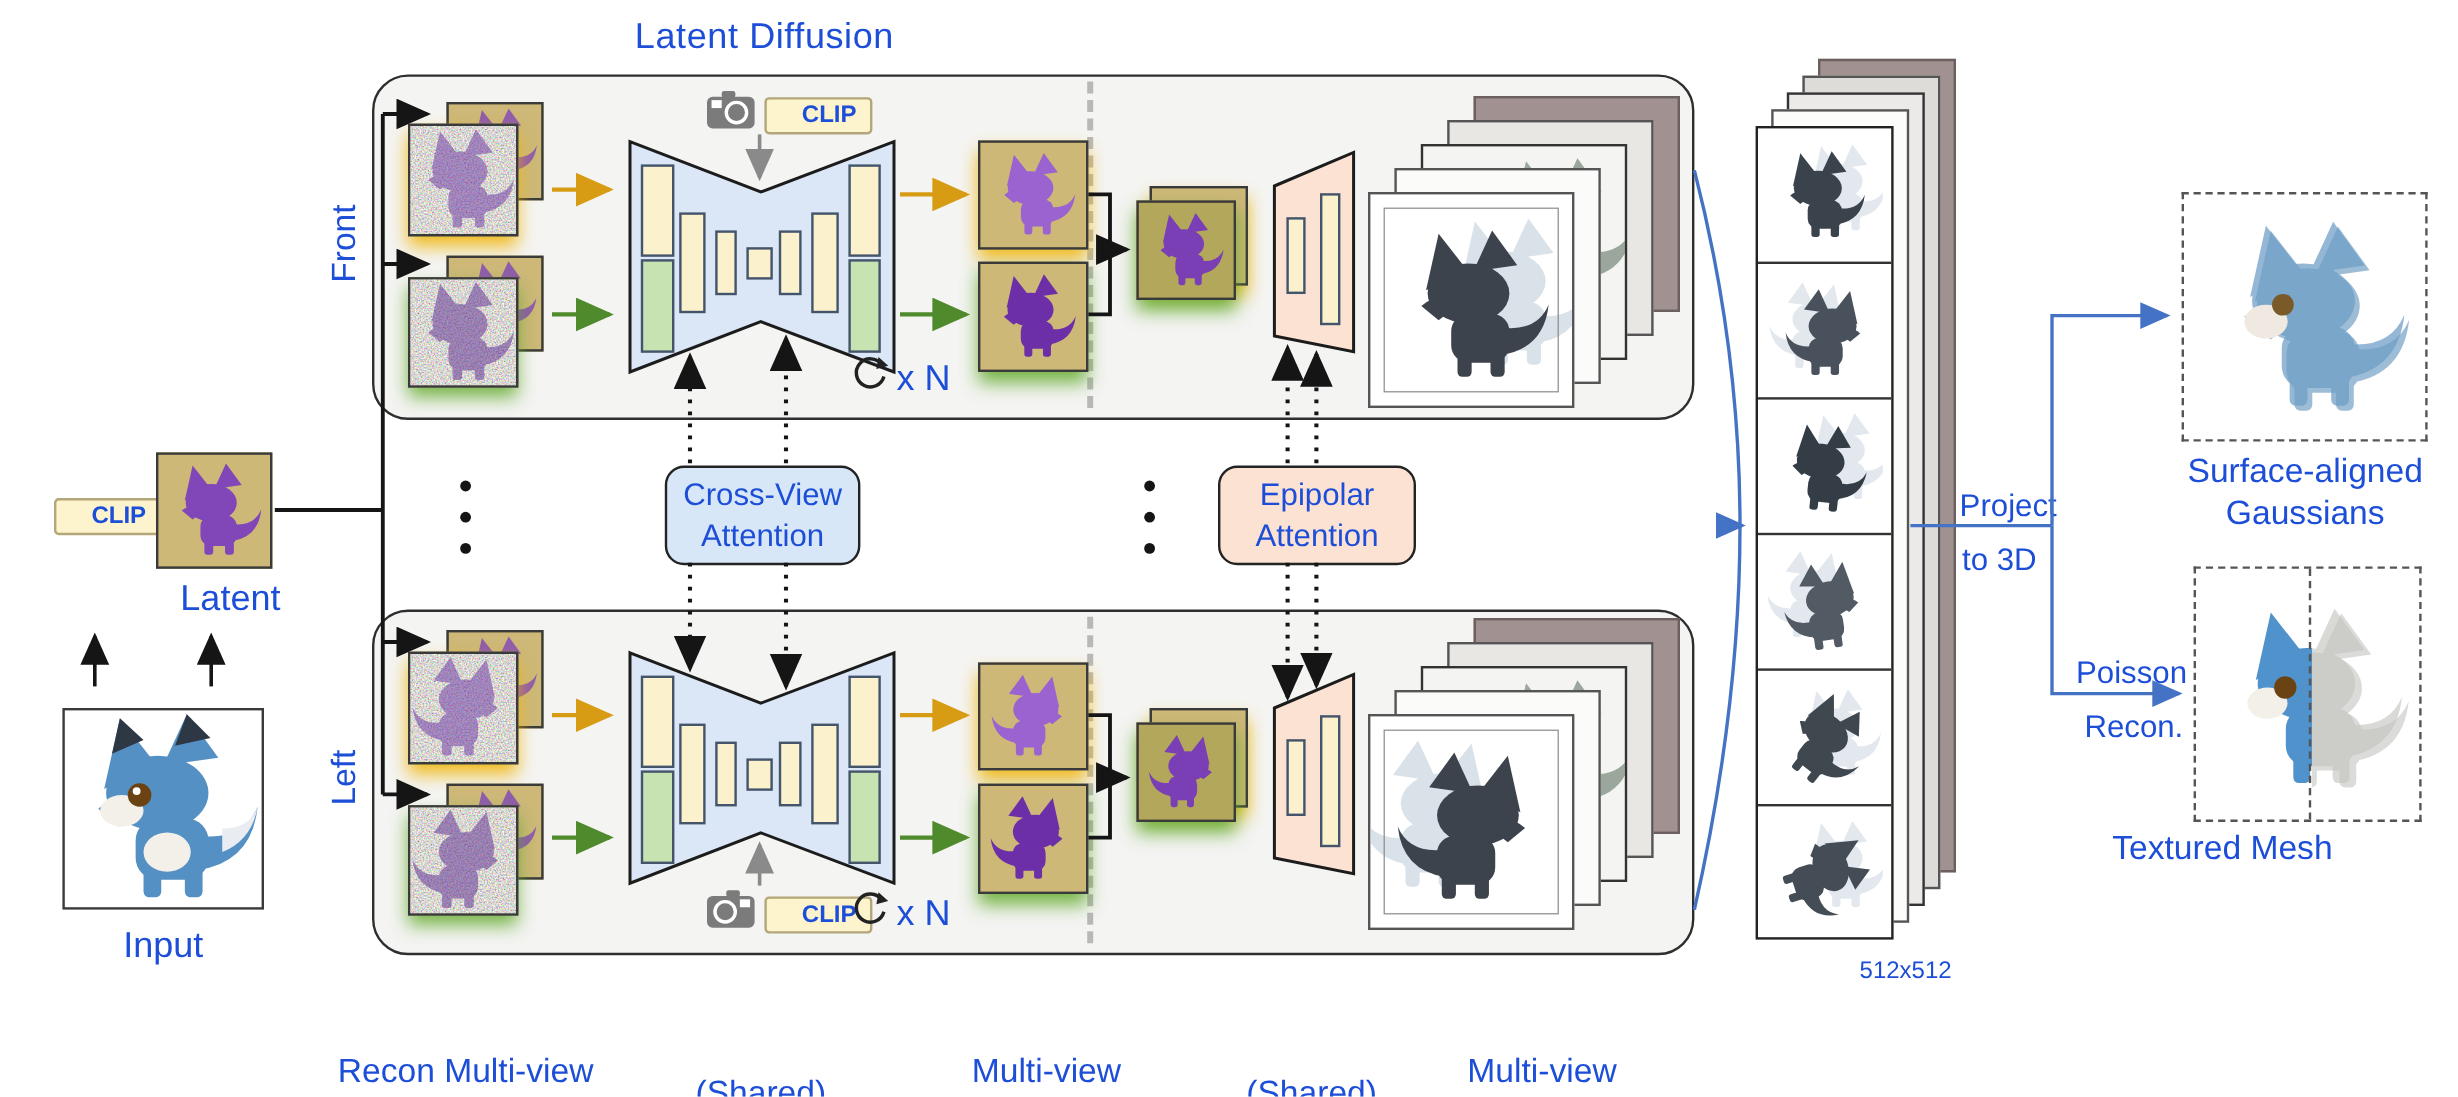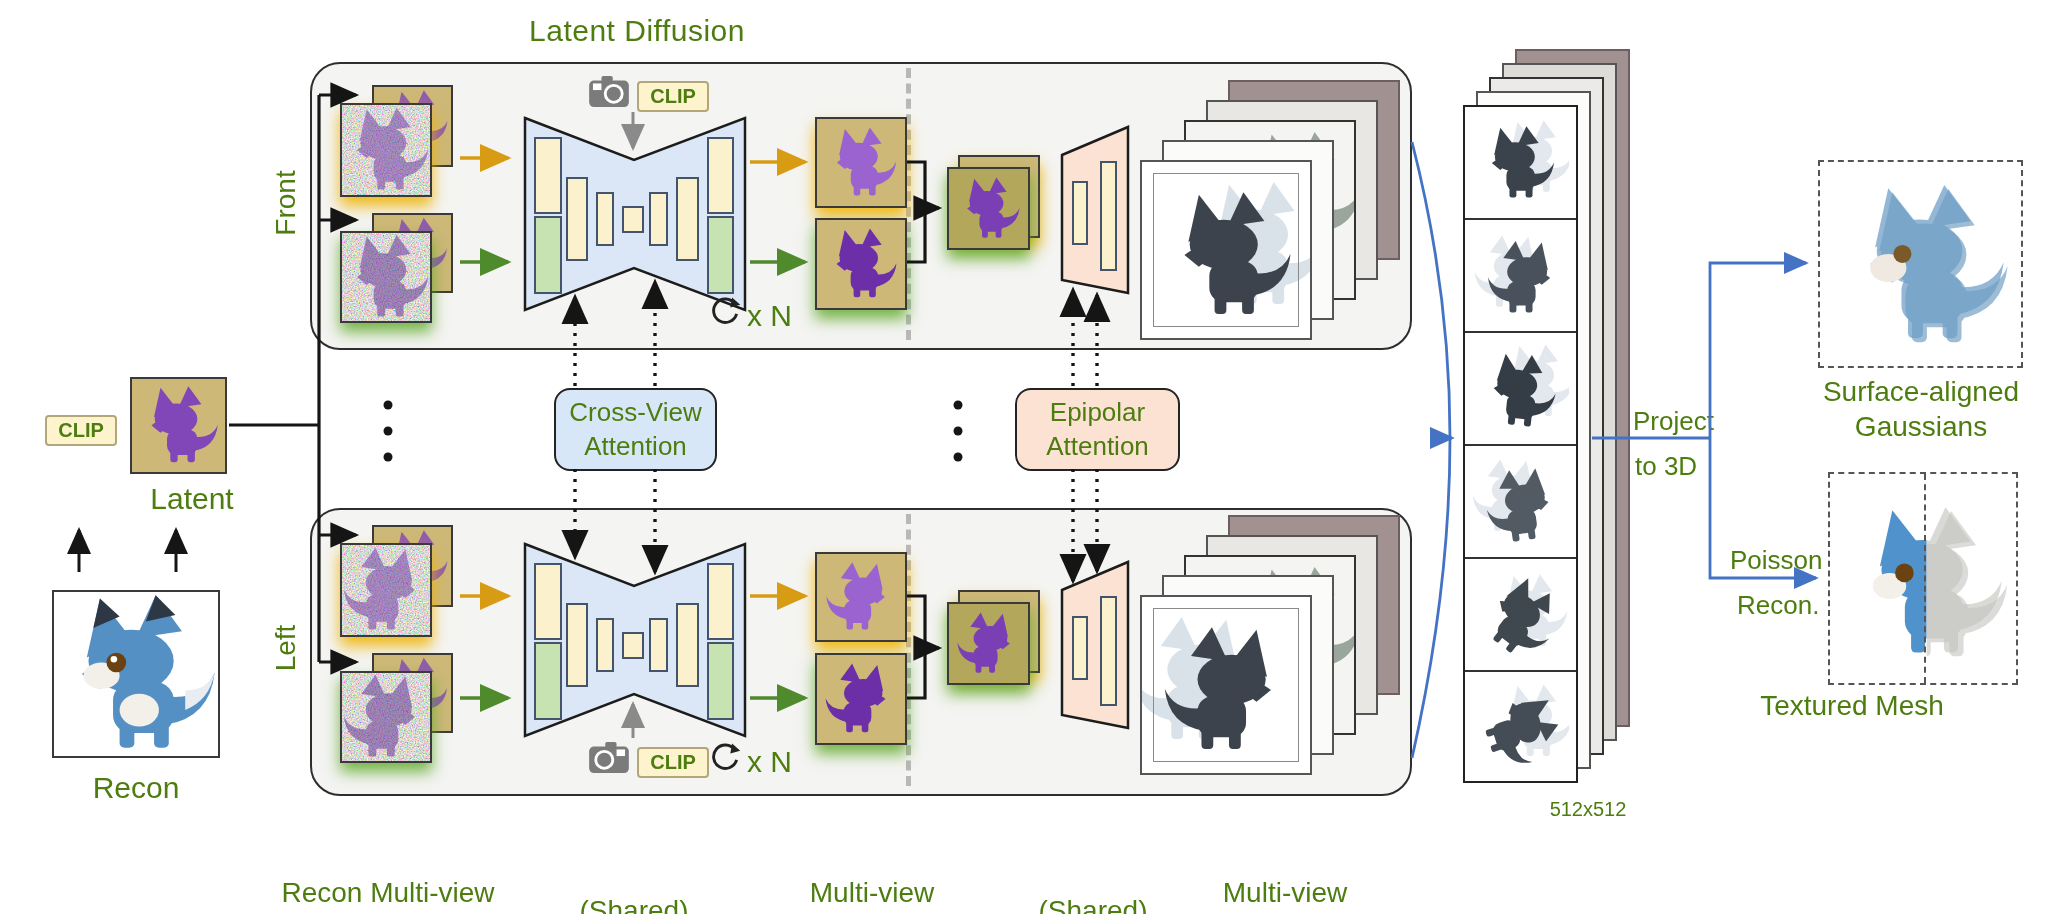--- a/index.html
+++ b/index.html
@@ -1,31 +1,31 @@
 <!DOCTYPE html>
 <html><head>
 <meta charset="utf-8">
 <style>
   html,body{margin:0;padding:0;background:#ffffff;}
   #canvas{position:relative;width:2048px;height:914px;background:#ffffff;overflow:hidden;
-          font-family:"Liberation Sans", sans-serif;color:#4d7c0f;}
+          font-family:"Liberation Sans", sans-serif;color:#1d4ed8;}
   .abs{position:absolute;}
   .txt{position:absolute;white-space:pre;line-height:1.18;}
   .center{transform:translate(-50%,-50%);text-align:center;}
   .panel{position:absolute;left:310px;width:1098px;height:284px;background:#f4f4f2;
          border:2px solid #2e2e2e;border-radius:30px;}
   .title{font-size:30px;font-weight:500;letter-spacing:.5px;}
   .viewlab{font-size:28px;transform:translate(-50%,-50%) rotate(-90deg);}
   .sq{position:absolute;border:2px solid #3a3a3a;box-sizing:border-box;}
   .tan{background:#cdb878;}
   .olive{background:#b3a75b;}
   .glowY{box-shadow:0 9px 14px rgba(240,178,0,.9);}
   .glowG{box-shadow:0 9px 14px rgba(95,168,40,.85);}
   .clipbox{position:absolute;background:#fdf3cd;border:2px solid #b3a678;border-radius:4px;
-           display:flex;align-items:center;justify-content:center;font-weight:bold;font-size:20px;}
+           display:flex;align-items:center;justify-content:center;font-weight:bold;font-size:20px;padding-left:18px;}
   .attn{position:absolute;border:2px solid #232323;border-radius:16px;display:flex;flex-direction:column;
         align-items:center;justify-content:center;font-size:26px;line-height:1.3;}
   .cap{font-size:28px;text-align:center;transform:translateX(-50%);line-height:1.22;}
   .sheet{position:absolute;border:2px solid #555;box-sizing:border-box;background:#fff;}
   .cell{position:relative;width:100%;height:113px;border-bottom:2px solid #333;box-sizing:border-box;
         display:flex;align-items:center;justify-content:center;overflow:hidden;}
   .dashedbox{position:absolute;border:2px dashed #555;box-sizing:border-box;}
   svg.layer{position:absolute;left:0;top:0;pointer-events:none;}
   .barc{fill:#fbf2cd;stroke:#44546a;stroke-width:2;}
   .barg{fill:#c7e3b2;stroke:#44546a;stroke-width:2;}
@@ -82,21 +82,21 @@
       <use href="#fox" fill="#5590c4"></use>
       <path d="M28,4 L24,22 L40,15 Z" fill="#2e3744"></path>
       <path d="M62,2 L56,18 L74,14 Z" fill="#2e3744"></path>
       <ellipse cx="29" cy="51" rx="11" ry="8" fill="#f3efe9"></ellipse>
       <ellipse cx="52" cy="72" rx="12" ry="10" fill="#f3efe9"></ellipse>
       <circle cx="38" cy="43" r="6" fill="#6b4313"></circle>
       <circle cx="36.5" cy="41" r="2" fill="#fff"></circle>
       <path d="M80,72 Q95,66 98,49 Q94,60 80,60 Z" fill="#e9edf1"></path>
     </svg>
   </div>
-  <div class="txt center" style="left:136px;top:788px;font-size:30px">Recon</div>
+  <div class="txt center" style="left:136px;top:788px;font-size:30px">Input</div>
 
   <div class="clipbox" style="left:45px;top:415px;width:68px;height:27px">
       <span>CLIP</span>
     </div>
 
   <div class="sq tan" style="left:130px;top:377px;width:97px;height:97px">
     <svg width="100%" height="100%" viewBox="0 0 100 100">
         <use href="#fox" fill="#8146b8" transform="translate(6,6) scale(0.88)"></use>
       </svg>
   </div>

